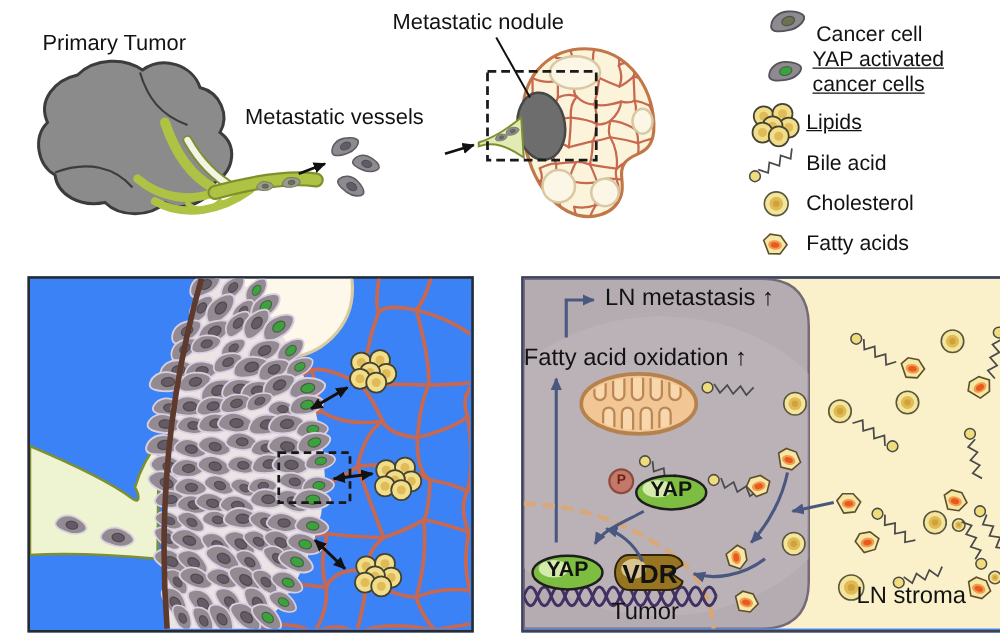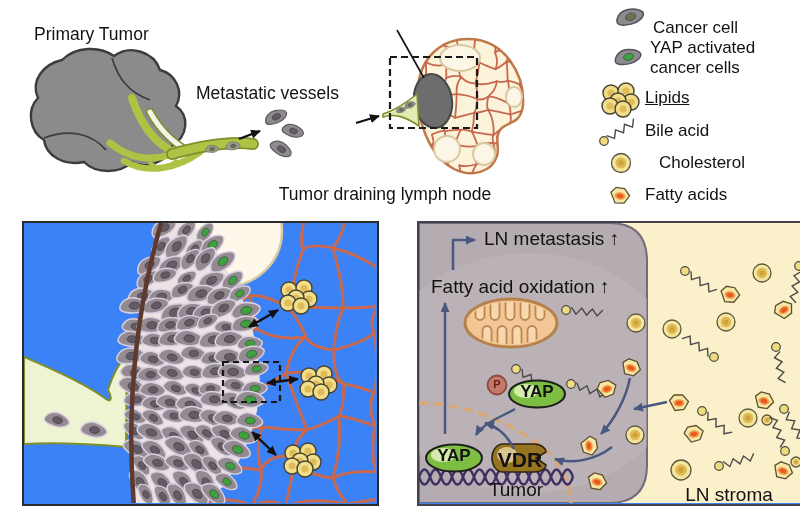--- a/index.html
+++ b/index.html
@@ -5,21 +5,21 @@
   html,body{margin:0;padding:0;background:#ffffff;}
   #canvas{position:relative;width:800px;height:512px;background:#ffffff;overflow:hidden;
           font-family:"Liberation Sans",sans-serif;}
   .lbl{position:absolute;color:#121212;white-space:nowrap;line-height:1.1;}
   .panel{position:absolute;box-sizing:border-box;background:#3b82f6;margin-left:18px;}
   #panel-left{left:4px;top:221px;width:357px;height:285px;border:2.5px solid #2b2b2b;}
   #panel-right{left:399px;top:221px;width:398px;height:285px;border:2.5px solid #44404c;}
   svg{display:block;}
   .bold{font-weight:bold;}
   .ctr{text-align:center;}
-  .wrap{white-space:normal;width:146px;line-height:20px;}
+  .wrap{white-space:normal;width:146px;line-height:20px;text-decoration:underline;}
 </style>
 </head>
 <body>
 
 <div id="canvas">
 
   <svg id="top-svg" width="800" height="221" viewBox="0 0 800 221">
       <defs>
         <marker id="ab" markerUnits="userSpaceOnUse" markerWidth="11" markerHeight="10" refX="9" refY="4.5" orient="auto-start-reverse">
           <path d="M0,0 L10,4.5 L0,9 Z" fill="#111"></path>
@@ -244,27 +244,27 @@
       </g>
       <g transform="translate(620,196) rotate(8) scale(1)">
         <path d="M-9.5,-2.5 L-5,-8 L3.5,-8 L9.5,-1.5 L5,6.5 L-4,7.5 Z" fill="#f5e7a6" stroke="#5f4f2e" stroke-width="1.3"></path>
         <ellipse rx="5.5" ry="3.8" fill="#f29a4e"></ellipse>
         <ellipse rx="3.4" ry="2.2" fill="#e85a1e"></ellipse>
       </g>
     </svg>
 
   <div class="lbl" style="left:34px;top:25px;font-size:17.5px;">Primary Tumor</div>
   <div class="lbl" style="left:196px;top:84px;font-size:17.5px;">Metastatic vessels</div>
-  <div class="lbl ctr" style="left:266px;top:185px;width:238px;font-size:17.5px;">Tumor draining lymph node</div>
+  <div class="lbl" style="left:314px;top:8px;font-size:17.5px;">Metastatic nodule</div>
 
   <div class="lbl" style="left:653px;top:19px;font-size:17px;">Cancer cell</div>
   <div class="lbl wrap" style="left:650px;top:38px;font-size:17px;">YAP activated cancer cells</div>
   <div class="lbl" style="left:645px;top:89px;font-size:17px;text-decoration:underline;">Lipids</div>
   <div class="lbl" style="left:645px;top:122px;font-size:17px;">Bile acid</div>
-  <div class="lbl" style="left:645px;top:154px;font-size:17px;margin-left:14px;">Cholesterol</div>
+  <div class="lbl" style="left:645px;top:154px;font-size:17px;">Cholesterol</div>
   <div class="lbl" style="left:645px;top:186px;font-size:17px;">Fatty acids</div>
 
   <div id="panel-left" class="panel">
     <svg id="left-svg" width="352" height="280" viewBox="0 0 352 280">
         <defs>
           <marker id="lb" markerUnits="userSpaceOnUse" markerWidth="11" markerHeight="10" refX="9" refY="4.5" orient="auto-start-reverse">
             <path d="M0,0 L10,4.5 L0,9 Z" fill="#111"></path>
           </marker>
         </defs>
         <g>
@@ -1027,21 +1027,21 @@
         <g>
           <circle cx="300" cy="243" r="4.3" fill="#f0dc7a" stroke="#4a4a4a" stroke-width="1.2"></circle>
           <polyline points="304.0,238.5 310.8,243.5 314.2,235.8 321.0,240.8 324.5,233.0 331.3,238.0 334.7,230.3" fill="none" stroke="#4a4a4a" stroke-width="1.4"></polyline>
         </g>
         <g>
           <circle cx="366" cy="228" r="4.3" fill="#f0dc7a" stroke="#4a4a4a" stroke-width="1.2"></circle>
           <polyline points="361.2,224.4 365.6,217.2 357.6,214.5 362.0,207.2 353.9,204.5 358.3,197.3 350.3,194.5" fill="none" stroke="#4a4a4a" stroke-width="1.4"></polyline>
         </g>
       </svg>
     <div class="lbl" style="left:65px;top:6px;font-size:19px;">LN metastasis ↑</div>
-    <div class="lbl" style="left:12px;top:54px;font-size:19px;">Fatty acid oxidation ↑</div>
+    <div class="lbl" style="left:0;top:54px;font-size:19px;">Fatty acid oxidation ↑</div>
     <div class="lbl bold ctr" style="left:71px;top:155px;width:14px;font-size:11px;color:#6d1f15;">P</div>
     <div class="lbl bold ctr" style="left:96px;top:160px;width:44px;font-size:17px;">YAP</div>
     <div class="lbl bold ctr" style="left:13px;top:224px;width:44px;font-size:17px;">YAP</div>
     <div class="lbl bold ctr" style="left:78px;top:225px;width:46px;font-size:21px;">VDR</div>
     <div class="lbl ctr" style="left:57px;top:257px;width:80px;font-size:19px;">Tumor</div>
-    <div class="lbl ctr" style="left:247px;top:262px;width:126px;font-size:19px;">LN stroma</div>
+    <div class="lbl ctr" style="left:247px;top:244px;width:126px;font-size:19px;">LN stroma</div>
   </div>
 </div>
 
 </body></html>

